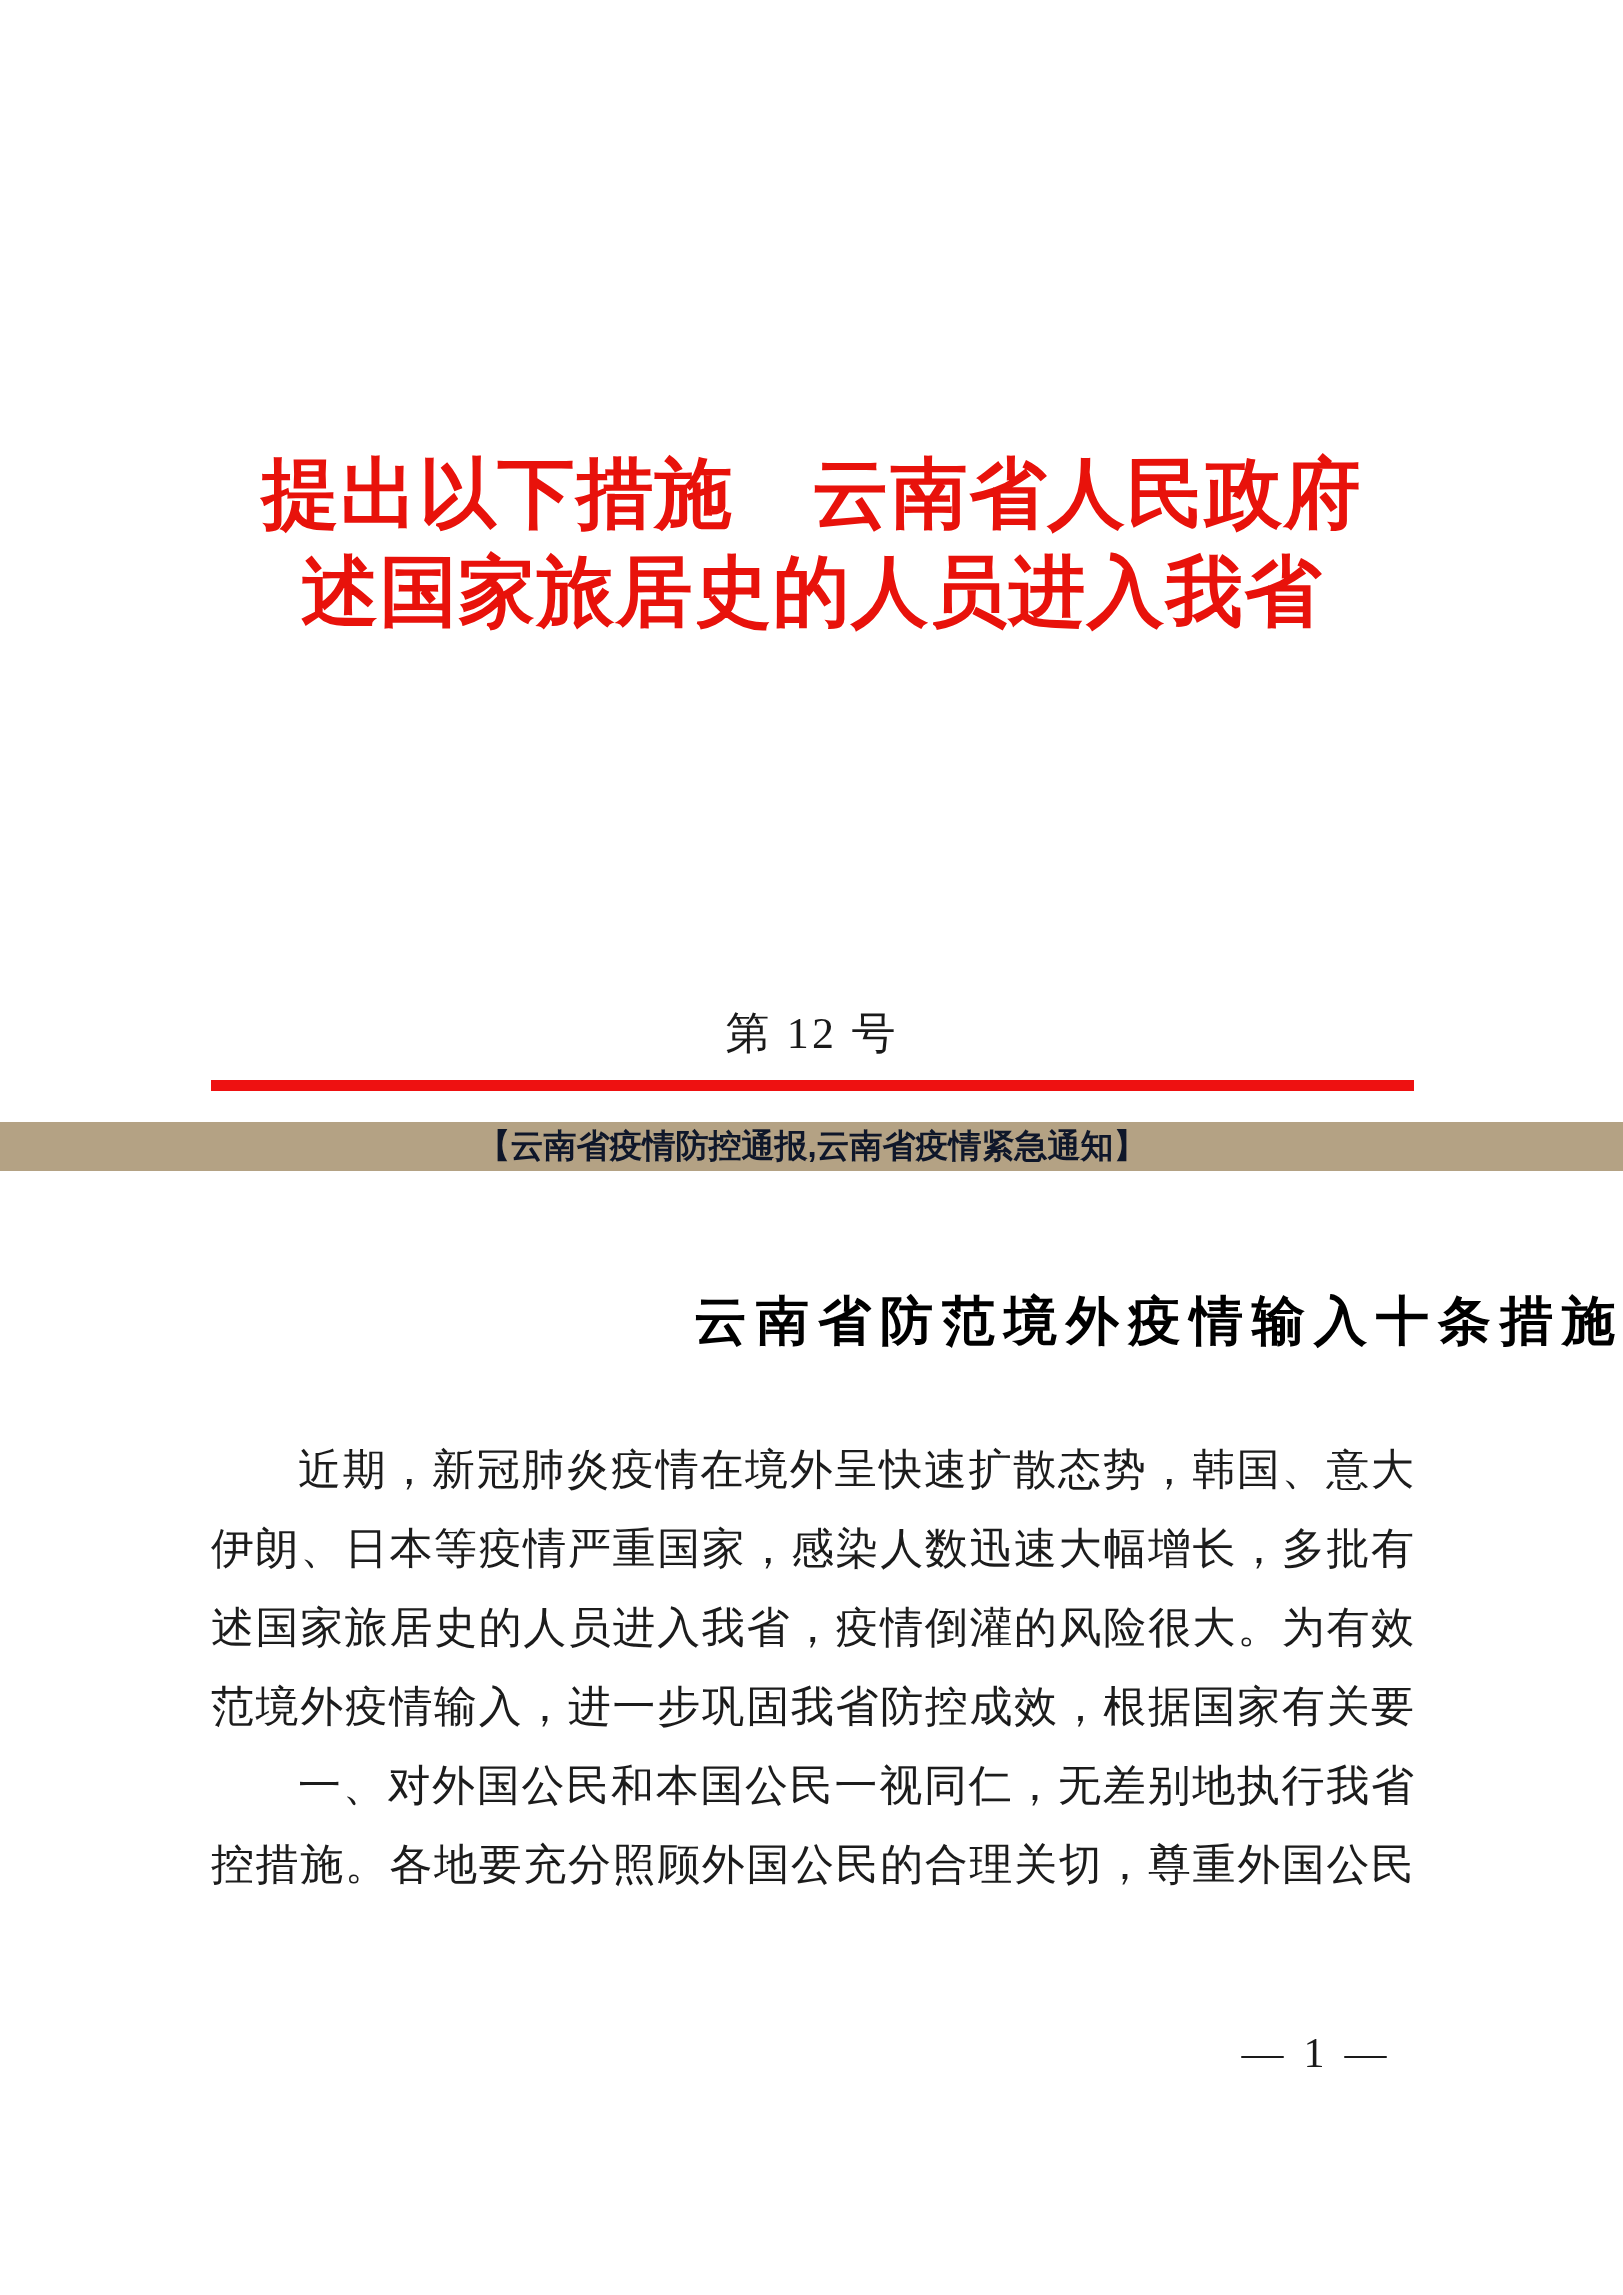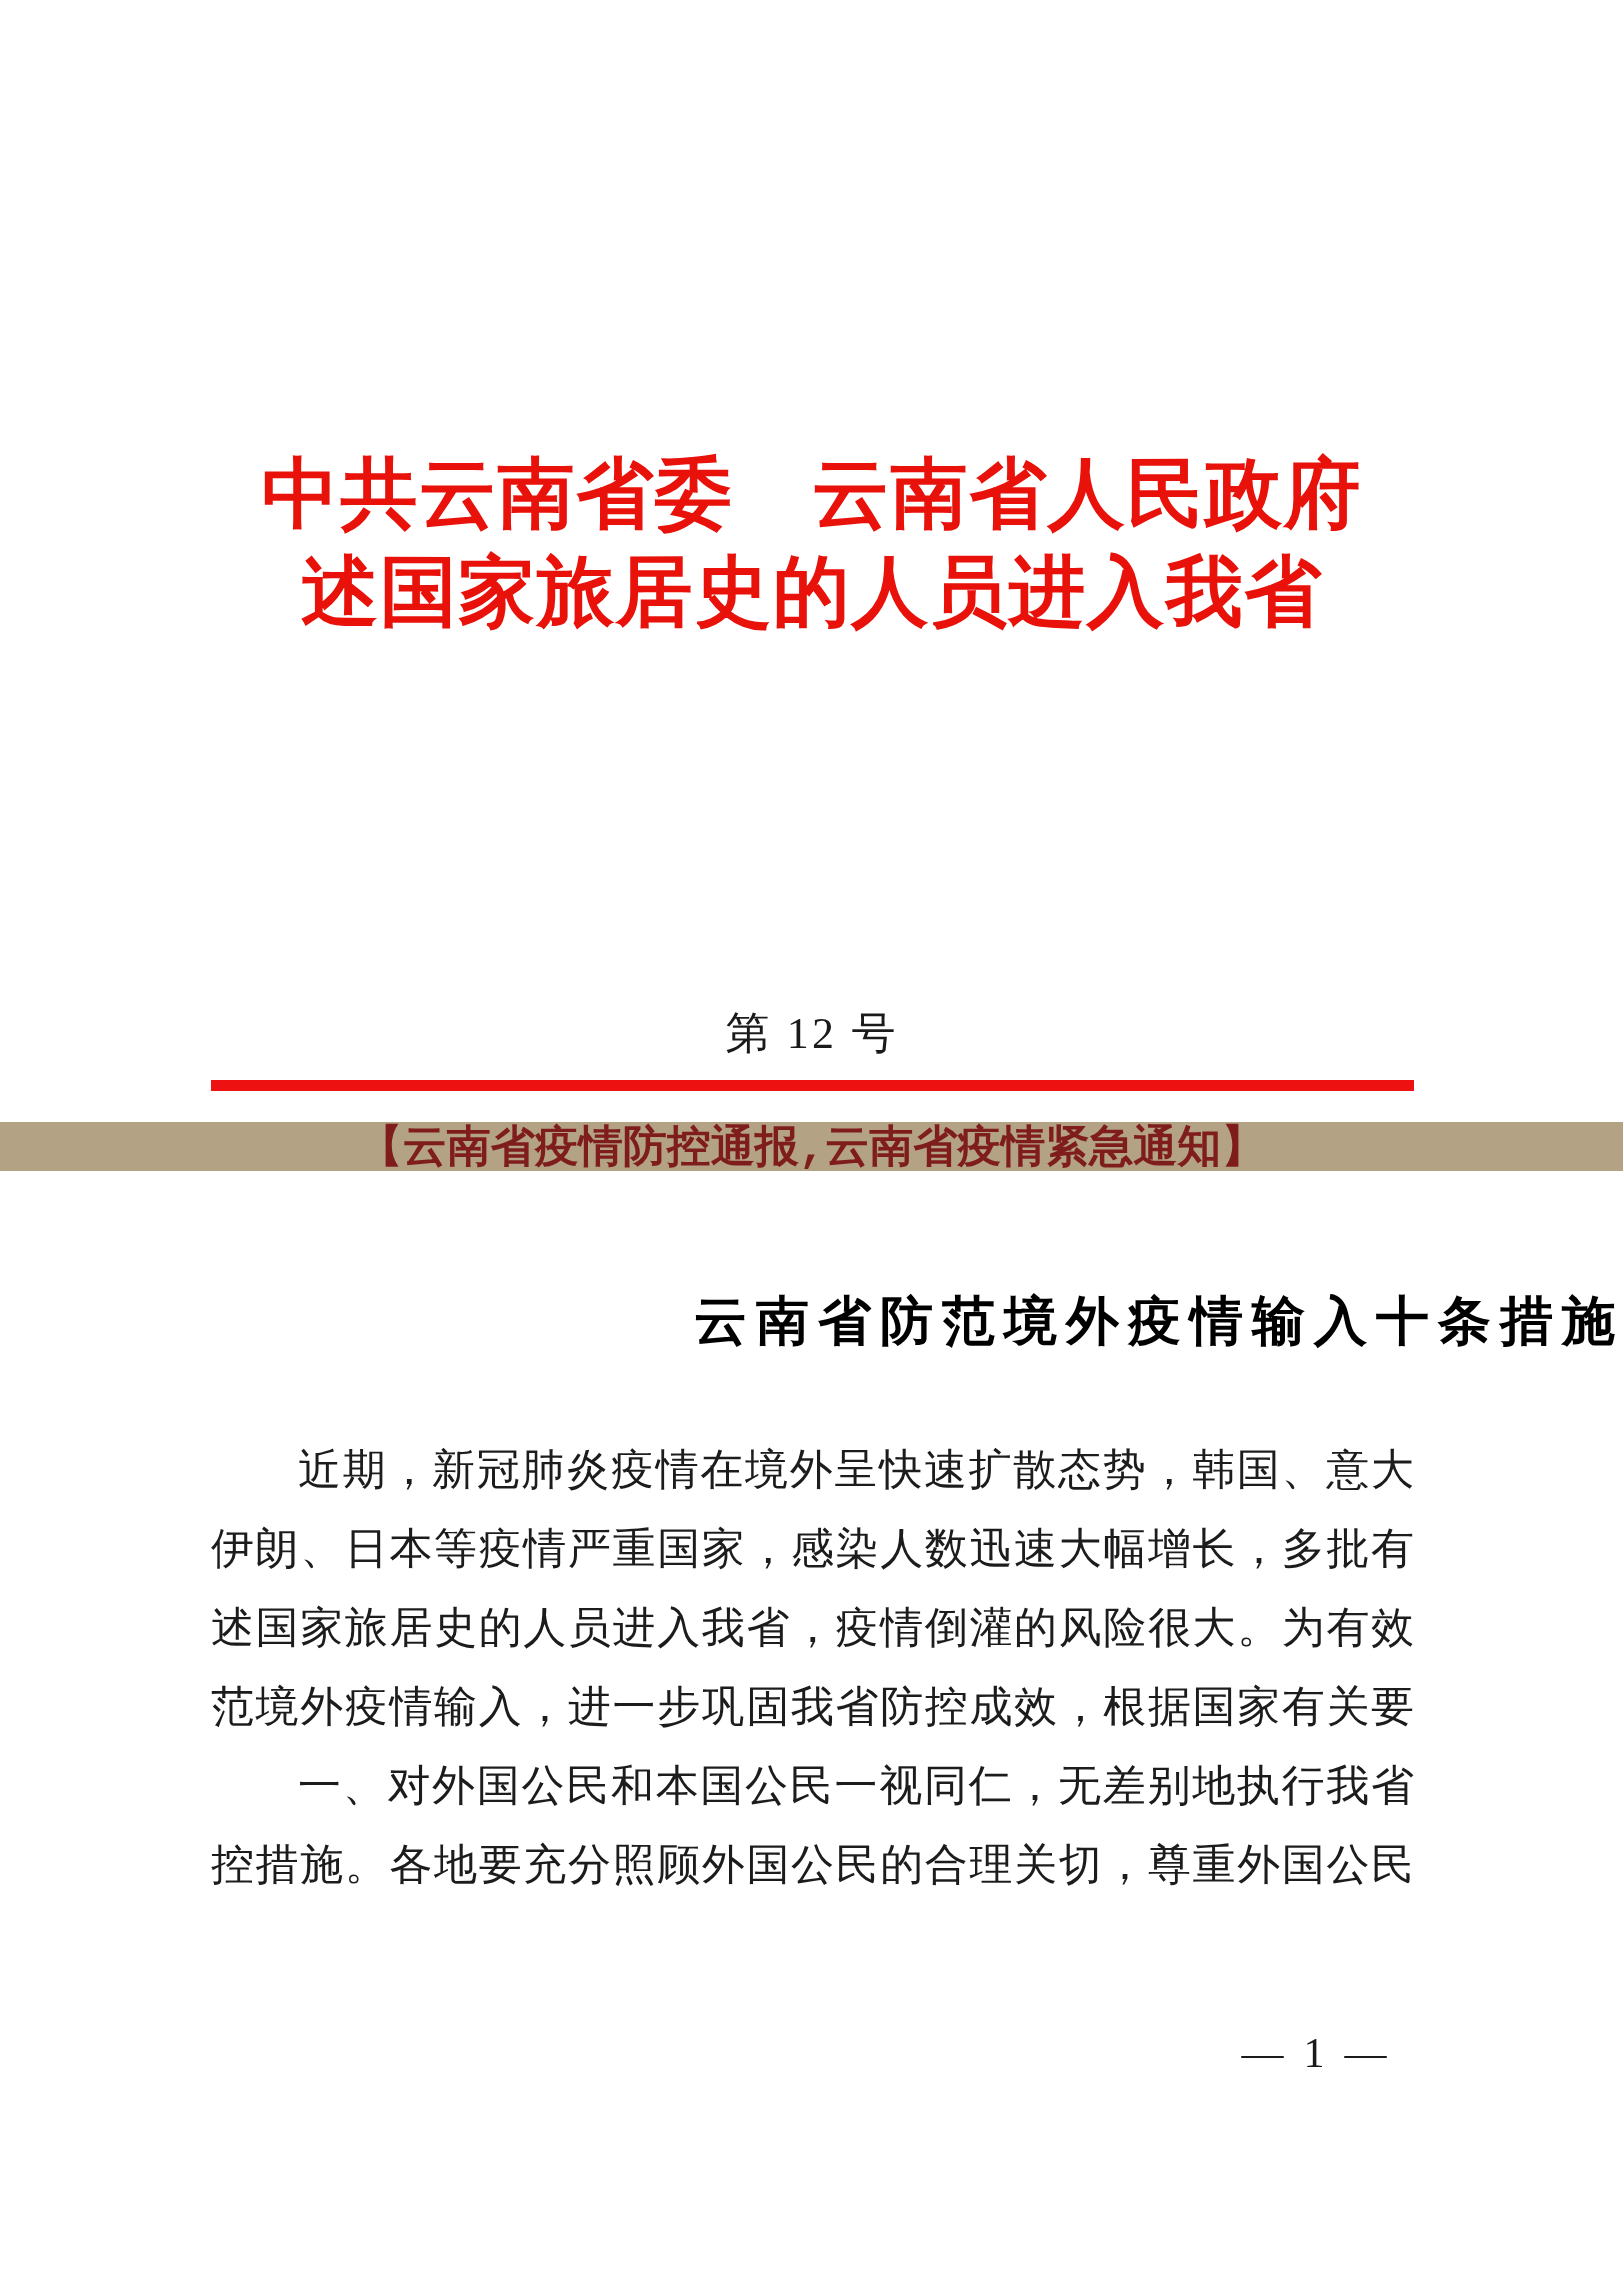--- a/index.html
+++ b/index.html
@@ -43,24 +43,24 @@
     width:1203px;height:10.5px;
     background:#ee1111;
   }
   .banner{
     position:absolute;top:1122px;left:0;
     width:100%;height:49px;
     background:#b4a284;
     display:flex;align-items:center;justify-content:center;
   }
   .banner-text{
-    color:#7f1d1d;
-    font-family:Liberation Mono, monospace;
+    color:#0f172a;
+    font-family:Liberation Sans, sans-serif;
     font-weight:bold;
-    font-size:44px;
+    font-size:33px;
     white-space:nowrap;
   }
   .section-title{
     position:absolute;top:1287px;left:0;width:100%;
     text-align:right;
     color:#000000;
     font-weight:bold;
     font-size:53px;
     line-height:68px;
     letter-spacing:9px;
@@ -93,21 +93,21 @@
     line-height:48px;
     letter-spacing:4.8px;
   }
 </style>
 </head>
 <body>
 
 <div class="page">
 
   <div class="header-block">
-    <div>中共云南省委　云南省人民政府</div>
+    <div>提出以下措施　云南省人民政府</div>
     <div>述国家旅居史的人员进入我省</div>
   </div>
 
 
   <div class="doc-number">第 12 号</div>
 
   <div class="red-rule"></div>
 
   <div class="banner">
     <span class="banner-text">【云南省疫情防控通报,云南省疫情紧急通知】</span>

